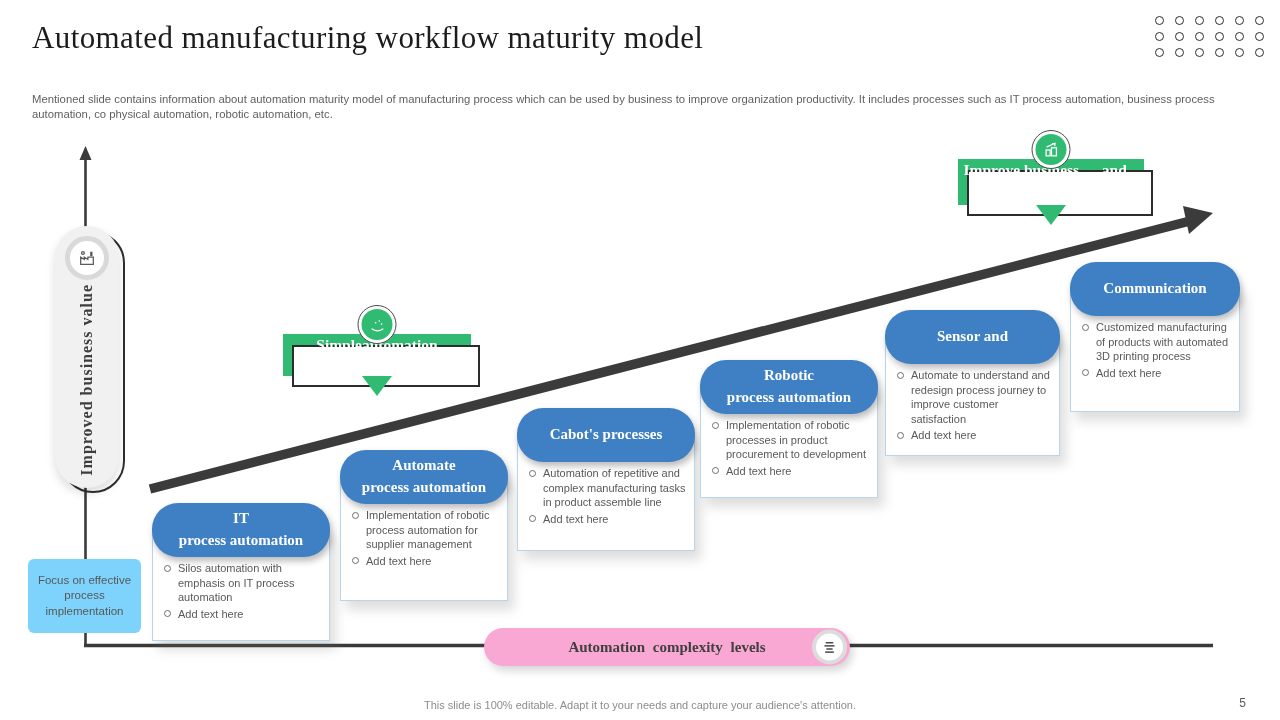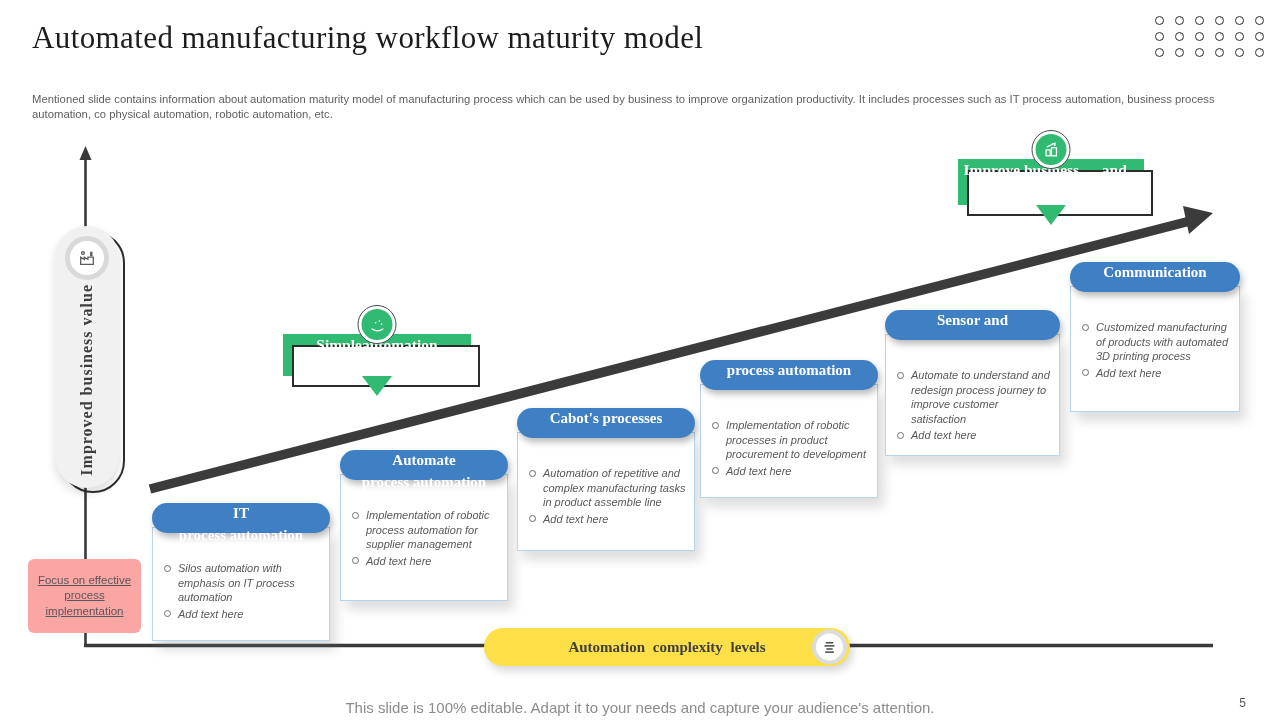--- a/index.html
+++ b/index.html
@@ -22,43 +22,43 @@
     border:2px solid #2e2e2e; border-radius:34px; }
   .y-capsule-bg { position:absolute; inset:0; background:#f1f1f1; border-radius:34px;
     box-shadow:0 5px 10px rgba(0,0,0,.14); }
   .y-badge { position:absolute; top:10px; left:50%; transform:translateX(-50%); width:34px; height:34px;
     background:#fff; border:5px solid #d9d9d9; border-radius:50%; display:flex; align-items:center; justify-content:center; }
   .y-label-wrap { position:absolute; left:0; right:0; top:58px; bottom:12px; display:flex; align-items:center; justify-content:center; }
   .y-label { writing-mode:vertical-rl; transform:rotate(180deg); font-family:"Liberation Serif", serif;
     font-weight:700; font-size:16px; color:#3d3d3d; letter-spacing:1px; white-space:nowrap; }
 
   
-  .x-pill { position:absolute; left:484px; top:628px; width:366px; height:38px; background:#fde047;
+  .x-pill { position:absolute; left:484px; top:628px; width:366px; height:38px; background:#f9a8d4;
     border-radius:19px; z-index:2; display:flex; align-items:center; justify-content:center;
     box-shadow:3px 5px 8px rgba(0,0,0,.16); }
   .x-label { font-family:"Liberation Serif", serif; font-weight:700; font-size:15px; color:#3f3f3f; word-spacing:4px; }
   .x-badge { position:absolute; right:3px; top:50%; transform:translateY(-50%); width:27px; height:27px;
     background:#fff; border:4px solid #dcdcdc; border-radius:50%; display:flex; align-items:center; justify-content:center; }
 
   
-  .focus-note { position:absolute; left:28px; top:559px; width:113px; height:74px; background:#fca5a5;
+  .focus-note { position:absolute; left:28px; top:559px; width:113px; height:74px; background:#7dd3fc;
     border-radius:6px; z-index:2; display:flex; align-items:center; justify-content:center; text-align:center;
-    font-size:11.5px; color:#585858; line-height:1.35; padding:3px; box-sizing:border-box;text-decoration:underline; }
+    font-size:11.5px; color:#585858; line-height:1.35; padding:3px; box-sizing:border-box; }
 
   
   .stage { position:absolute; z-index:3; }
-  .stage-pill { position:absolute; left:0; right:0; top:0; height:30px; background:#3F80C4; border-radius:26px;
+  .stage-pill { position:absolute; left:0; right:0; top:0; height:54px; background:#3F80C4; border-radius:26px;
     color:#fff; font-family:"Liberation Serif", serif; font-weight:700; font-size:15px; line-height:1.45;
-    display:flex; flex-direction:column; justify-content:flex-start; text-align:center; z-index:2;
+    display:flex; flex-direction:column; justify-content:center; text-align:center; z-index:2;
     box-shadow:2px 4px 7px rgba(0,0,0,.28); }
   .stage-pill span { display:block; }
   .stage-body { position:absolute; left:0; right:0; top:24px; background:#fff; border:1px solid #b9d5ec;
     box-shadow:6px 9px 10px rgba(110,110,110,.22); padding:33px 4px 8px 8px; box-sizing:border-box; z-index:1; }
   .bullets { list-style:none; margin:0; padding:0; font-size:11px; color:#595959; line-height:1.32; }
-  .bullets li { position:relative; padding-left:17px; margin-bottom:2px;font-style:italic; }
+  .bullets li { position:relative; padding-left:17px; margin-bottom:2px; }
   .bullets li::before { content:""; position:absolute; left:3px; top:3.5px; width:5px; height:5px;
     border:1px solid #6e6e6e; border-radius:50%; }
 
   .s1 { left:152px; top:503px; width:178px; } .s1 .stage-body { height:114px; }
   .s2 { left:340px; top:450px; width:168px; } .s2 .stage-body { height:127px; }
   .s3 { left:517px; top:408px; width:178px; } .s3 .stage-body { height:119px; }
   .s4 { left:700px; top:360px; width:178px; } .s4 .stage-body { height:114px; }
   .s5 { left:885px; top:310px; width:175px; } .s5 .stage-body { height:122px; }
   .s6 { left:1070px; top:262px; width:170px; } .s6 .stage-body { height:126px; }
 
@@ -74,21 +74,21 @@
   .m-badge { position:absolute; left:50%; bottom:100%; transform:translateX(-50%); margin-bottom:-10px;
     width:37px; height:37px; background:#fff; border:1.5px solid #4a4a4a; border-radius:50%;
     display:flex; align-items:center; justify-content:center; }
   .m-badge-inner { width:31px; height:31px; background:#31BB72; border-radius:50%;
     display:flex; align-items:center; justify-content:center; }
   .m1 { left:283px; top:334px; width:188px; height:42px; }
   .m2 { left:646px; top:236px; width:188px; height:46px; }
   .m3 { left:958px; top:159px; width:186px; height:46px; }
 
   
-  .footer { position:absolute; left:0; right:0; top:699px; text-align:center; font-size:15px; color:#8c8c8c; }
+  .footer { position:absolute; left:0; right:0; top:699px; text-align:center; font-size:11px; color:#8c8c8c; }
   .page-num { position:absolute; right:34px; top:696px; font-size:12px; color:#595959; }
 </style>
 </head>
 <body>
 
 <div class="slide">
 
   <div class="page-title">Automated manufacturing workflow maturity model</div>
   <div class="desc">Mentioned slide contains information about automation maturity model of manufacturing process which can be used by business to improve organization productivity.  It includes processes such as IT process automation, business process automation, co physical automation, robotic automation, etc.</div>
   <div class="dots">
@@ -188,20 +188,21 @@
   </div>
 
   <div class="stage s4">
     <div class="stage-body">
       <ul class="bullets">
         <li>Implementation of robotic processes in product procurement to development</li>
         <li>Add text here</li>
       </ul>
     </div>
     <div class="stage-pill">
+      <span>Robotic</span>
       <span>process automation</span>
     </div>
   </div>
 
   <div class="stage s5">
     <div class="stage-body">
       <ul class="bullets">
         <li>Automate to understand and redesign process journey to improve customer satisfaction</li>
         <li>Add text here</li>
       </ul>

